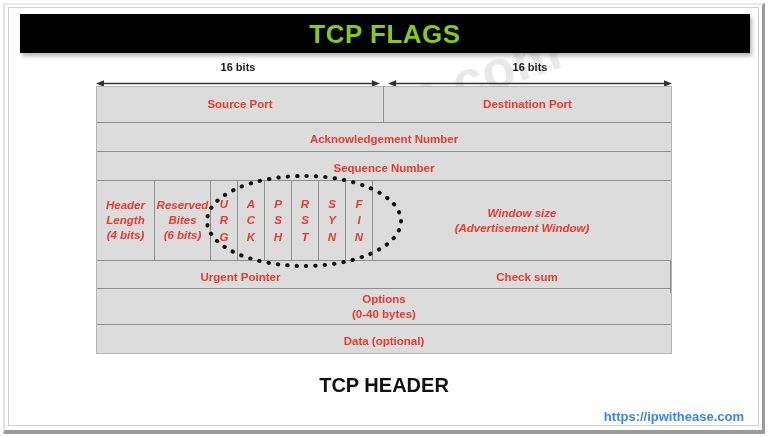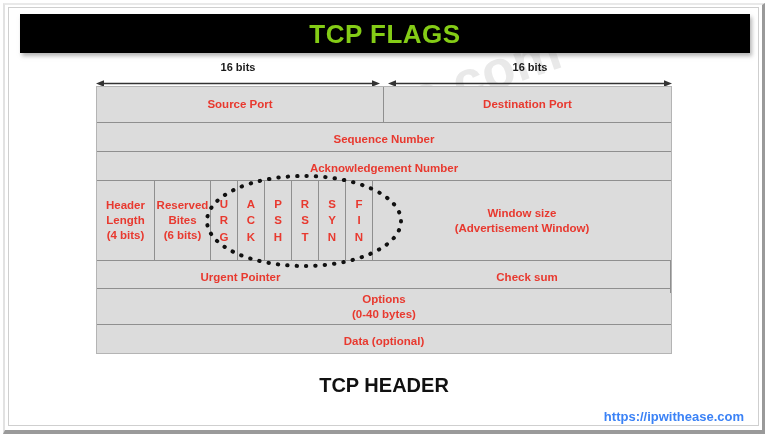--- a/index.html
+++ b/index.html
@@ -131,21 +131,21 @@
     text-align: center;
     line-height: 1.28;
     font-family: "Liberation Sans", sans-serif;
     padding: 16px 2px;
   }
   .cell.vdiv { border-right: 1px solid #8f8f8f; }
 
   .row-port   { height: 36px; }
   .row-seq    { height: 29px; }
   .row-ack    { height: 29px; }
-  .row-flags  { height: 80px; }
+  .row-flags  { height: 80px; font-style: italic; }
   .row-check  { height: 28px; }
   .row-opts   { height: 36px; }
   .row-data   { height: 28px; }
 
   .w-half { width: 50%; }
   .w-full { width: 100%; }
 
   
   .c-hdrlen   { width: 58px; }
   .c-reserved { width: 56px; }
@@ -248,26 +248,26 @@
 
   </div>
 
   <div class="hdr-table">
 
     <div class="row row-port">
       <div class="cell w-half vdiv">Source Port</div>
       <div class="cell w-half">Destination Port</div>
     </div>
 
+    <div class="row row-ack">
+      <div class="cell w-full">Acknowledgement Number</div>
+    </div>
+
     <div class="row row-seq">
       <div class="cell w-full">Sequence Number</div>
-    </div>
-
-    <div class="row row-ack">
-      <div class="cell w-full">Acknowledgement Number</div>
     </div>
 
     <div class="row row-flags">
 
       <div class="cell c-hdrlen vdiv">
         <span>Header</span>
         <span>Length</span>
         <span>(4 bits)</span>
       </div>
 

